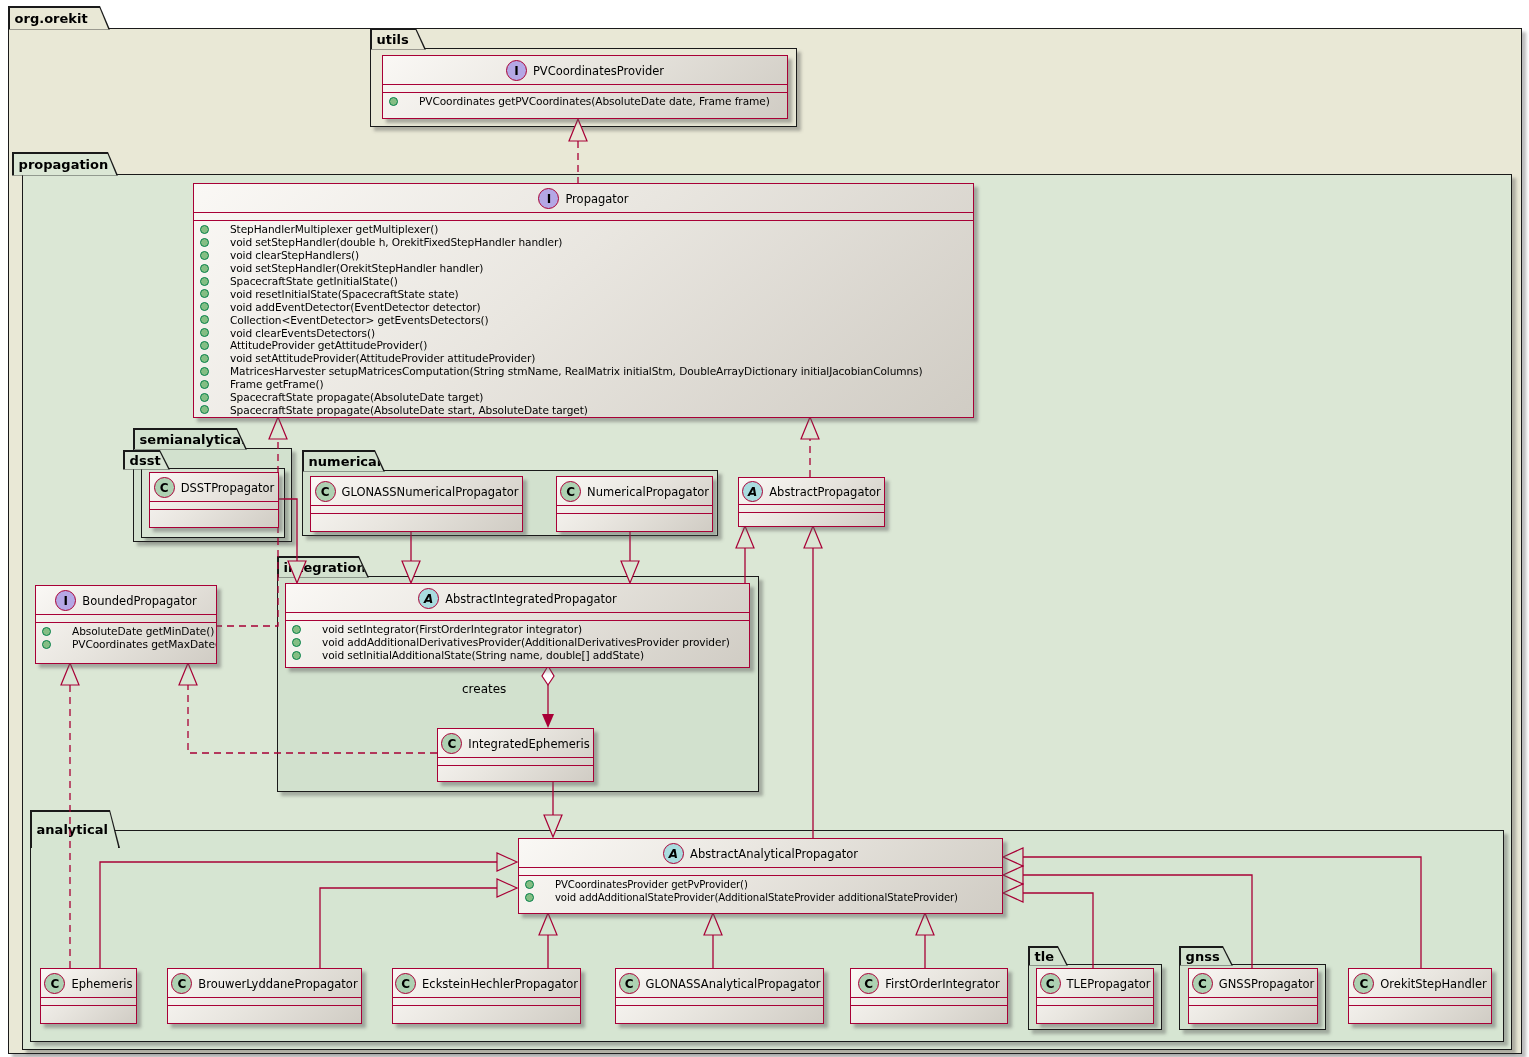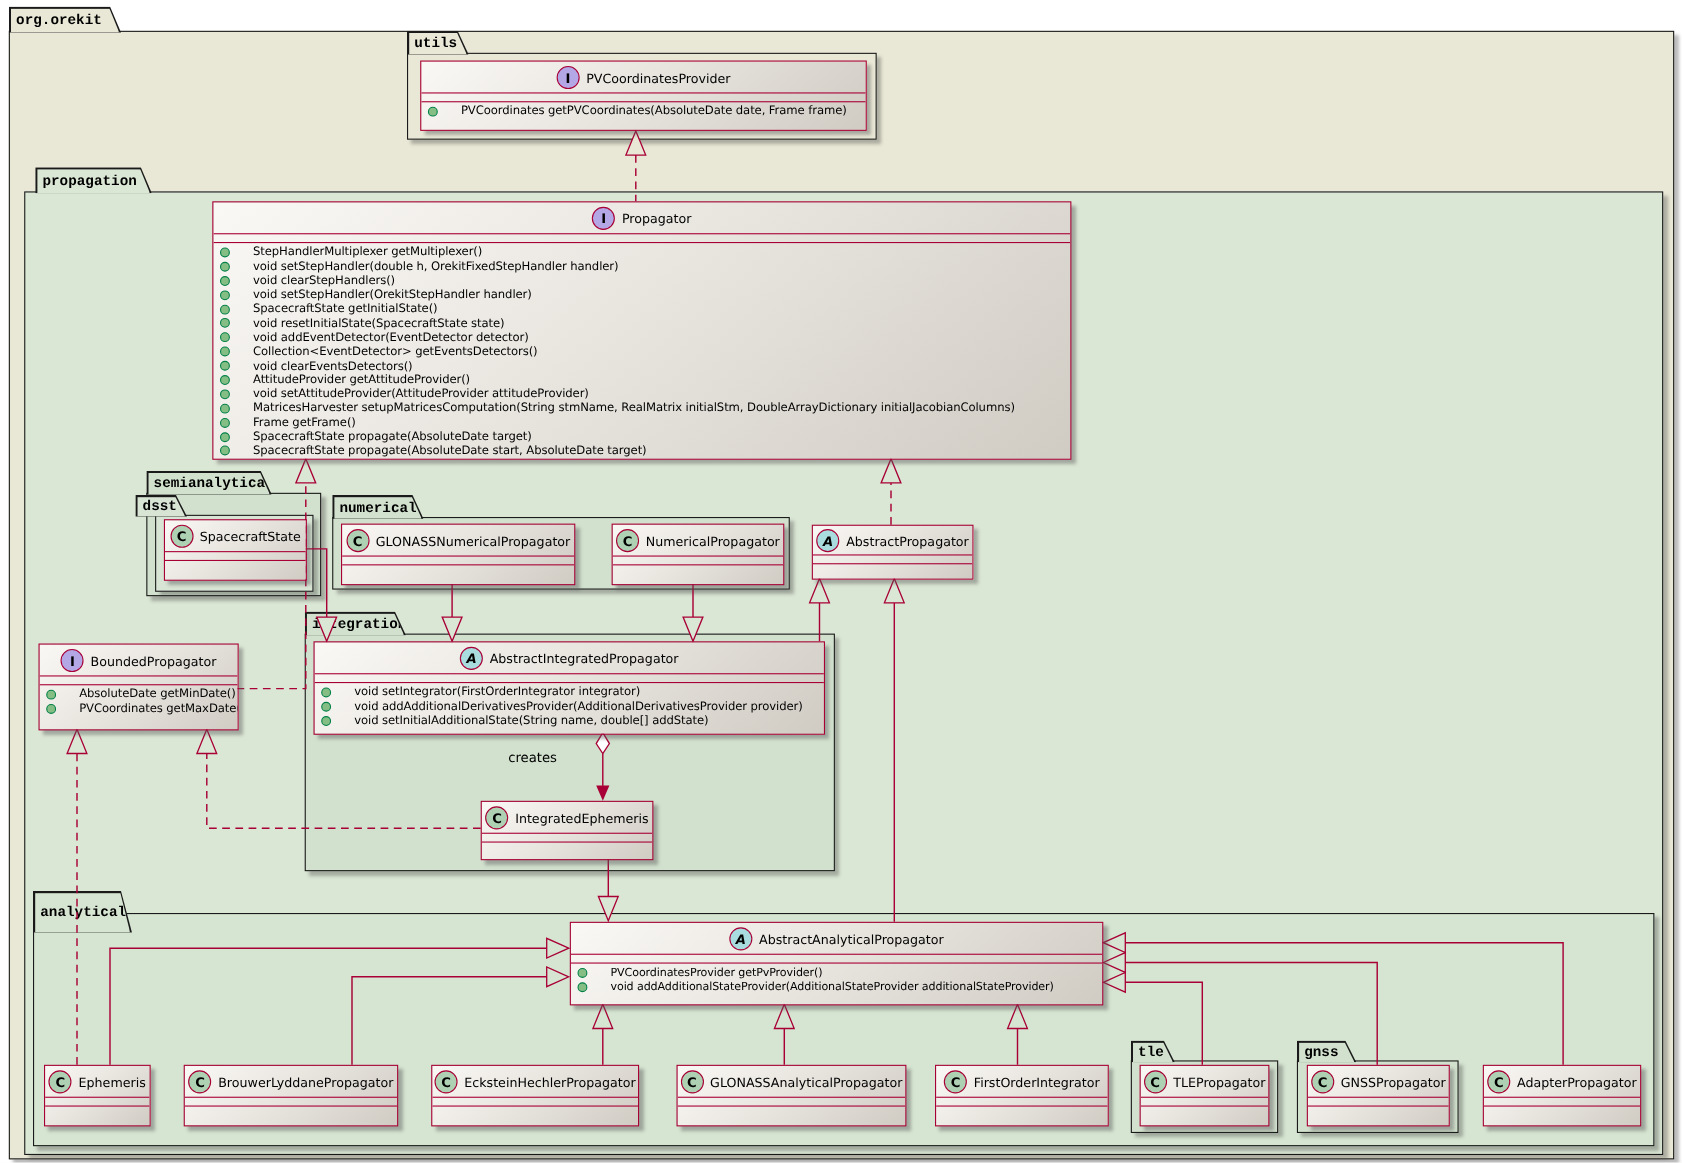--- a/index.html
+++ b/index.html
@@ -9,21 +9,21 @@
     --green1:#dbe7d5;
     --green2:#d2e1ce;
     --green3:#d6e5d2;
     --clsgrad:linear-gradient(140deg,#faf8f5 0%,#e9e6e0 45%,#d0ccc4 100%);
   }
   html,body{margin:0;padding:0;background:#fff;font-family:"DejaVu Sans","Liberation Sans",sans-serif;color:#000;}
   #canvas{position:relative;width:1529px;height:1057px;background:#fff;overflow:hidden;}
 
   
   .frame{position:absolute;border:1.6px solid var(--frame);box-shadow:4px 4px 3px rgba(60,60,60,.35);}
-  .tab{position:absolute;background:var(--frame);clip-path:polygon(0 0,calc(100% - 10px) 0,100% 100%,0 100%);z-index:3;font-family:Liberation Mono, monospace;}
+  .tab{position:absolute;background:var(--frame);clip-path:polygon(0 0,calc(100% - 10px) 0,100% 100%,0 100%);z-index:3;}
   .tab-in{position:absolute;left:1.6px;top:1.6px;right:1.6px;bottom:0;
           clip-path:polygon(0 0,calc(100% - 9px) 0,100% 100%,0 100%);
           display:flex;align-items:center;padding-left:5px;font-weight:bold;font-size:13px;white-space:nowrap;}
 
   
   .cls{position:absolute;z-index:10;border:1.4px solid var(--line);background:var(--clsgrad);
        box-shadow:4px 4px 3px rgba(90,90,90,.45);display:flex;flex-direction:column;overflow:hidden;}
   .cls-title{flex:0 0 auto;display:flex;align-items:center;justify-content:center;gap:6px;
              border-bottom:1px solid var(--line);padding:4px 6px 3px;}
   .it .cls-name{}
@@ -56,21 +56,21 @@
   <div class="tab" style="left:8px;top:6px;width:102px;height:23.6px">
     <div class="tab-in" style="background:var(--beige)">org.orekit</div>
   </div>
 
   <div class="frame" style="left:370px;top:48px;width:425px;height:77px;background:var(--beige);z-index:2"></div>
   <div class="tab" style="left:370px;top:28px;width:56px;height:21.6px">
     <div class="tab-in" style="background:var(--beige)">utils</div>
   </div>
 
   <div class="frame" style="left:22px;top:174px;width:1488px;height:874px;background:var(--green1);z-index:1"></div>
-  <div class="tab" style="left:32px;top:152px;width:106px;height:23.6px">
+  <div class="tab" style="left:12px;top:152px;width:106px;height:23.6px">
     <div class="tab-in" style="background:var(--green1)">propagation</div>
   </div>
 
   <div class="frame" style="left:133px;top:448px;width:157px;height:92px;background:var(--green2);z-index:2"></div>
   <div class="tab" style="left:133px;top:428px;width:114px;height:21.6px">
     <div class="tab-in" style="background:var(--green2)">semianalytical</div>
   </div>
 
   <div class="frame" style="left:141px;top:468px;width:142px;height:68px;background:#d8e4d4;z-index:2"></div>
   <div class="tab" style="left:123px;top:450px;width:47px;height:19.6px">
@@ -271,21 +271,21 @@
         <div class="m">
           <span class="dot"></span>
           <span>SpacecraftState propagate(AbsoluteDate start, AbsoluteDate target)</span>
         </div>
       </div>
   </div>
 
   <div class="cls" style="left:149px;top:472px;width:128px;height:54px">
     <div class="cls-title">
       <span class="badge bc">C</span>
-      <span class="cls-name">SpacecraftState</span>
+      <span class="cls-name">DSSTPropagator</span>
     </div>
     <div class="strip"></div>
     <div class="strip last"></div>
   </div>
 
   <div class="cls" style="left:310px;top:476px;width:211px;height:54px">
     <div class="cls-title">
       <span class="badge bc">C</span>
       <span class="cls-name">GLONASSNumericalPropagator</span>
     </div>
@@ -437,19 +437,19 @@
       <span class="badge bc">C</span>
       <span class="cls-name">GNSSPropagator</span>
     </div>
     <div class="strip"></div>
     <div class="strip last"></div>
   </div>
 
   <div class="cls" style="left:1348px;top:968px;width:142px;height:54px">
     <div class="cls-title">
       <span class="badge bc">C</span>
-      <span class="cls-name">AdapterPropagator</span>
+      <span class="cls-name">OrekitStepHandler</span>
     </div>
     <div class="strip"></div>
     <div class="strip last"></div>
   </div>
 
 </div>
 
 </body></html>

